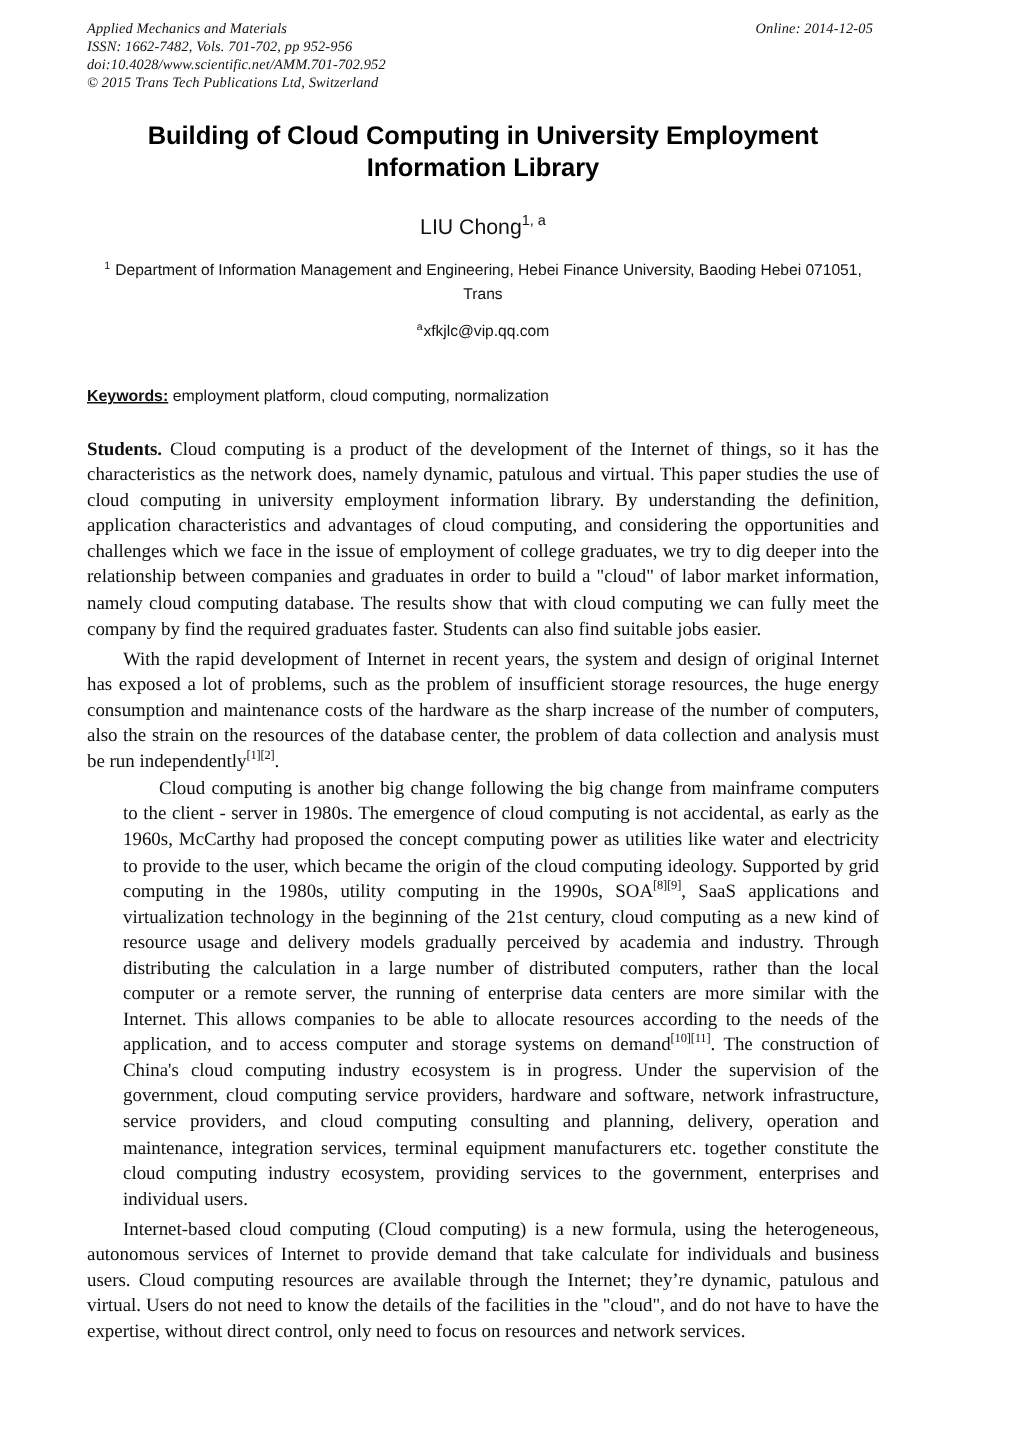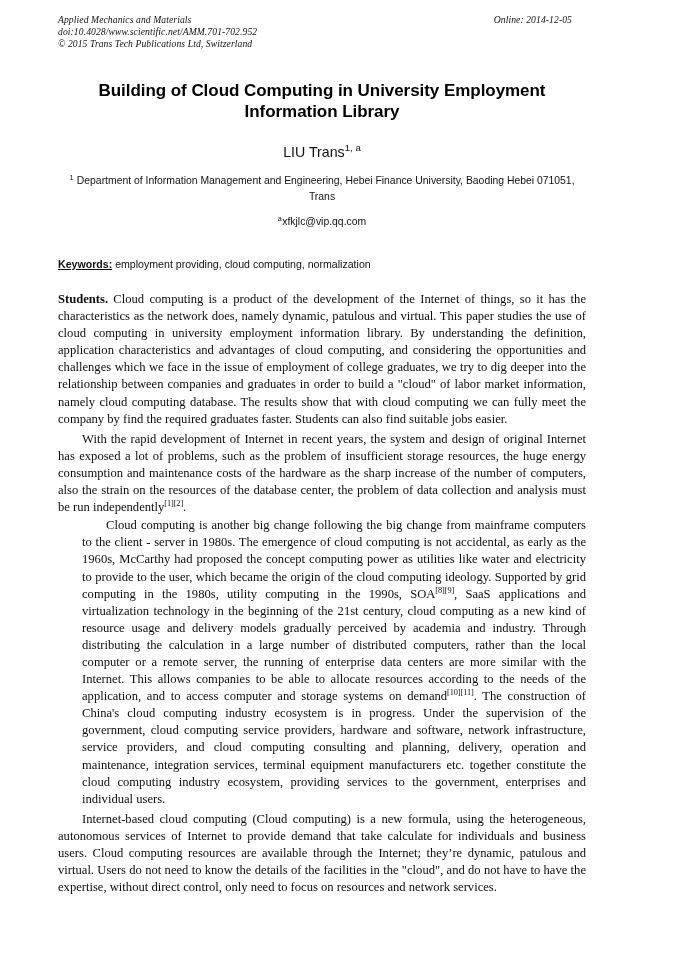--- a/index.html
+++ b/index.html
@@ -35,21 +35,21 @@
     line-height: 11.9px;
     color: #14100e;
     letter-spacing: 0.1px;
     height: 52px;
   }
   .journal-header .left-block {
     width: 420px;
   }
   .journal-header .online-date {
     position: absolute;
-    right: 14px;
+    right: 4px;
     top: 0;
     font-style: italic;
     font-size: 9.6px;
     white-space: nowrap;
   }
   .jh-line { display: block; white-space: nowrap; }
 
   
   .paper-title {
     margin: 14px 0 0 0;
@@ -151,43 +151,44 @@
   }
 </style>
 </head>
 <body>
 
 <div class="page">
 
   <div class="journal-header">
     <div class="left-block">
       <span class="jh-line">Applied Mechanics and Materials</span>
+      <span class="jh-line">ISSN: 1662-7482, Vols. 701-702, pp 952-956</span>
       <span class="jh-line">doi:10.4028/www.scientific.net/AMM.701-702.952</span>
       <span class="jh-line">© 2015 Trans Tech Publications Ltd, Switzerland</span>
     </div>
     <div class="online-date">Online: 2014-12-05</div>
   </div>
 
   <h1 class="paper-title">Building of Cloud Computing in University Employment Information Library</h1>
 
   <div class="author-line">
-    <span>LIU Trans</span><sup>1, a</sup>
+    <span>LIU Chong</span><sup>1, a</sup>
   </div>
 
   <div class="affiliation">
     <sup class="pre">1</sup> <span>Department of Information Management and Engineering, Hebei Finance University, Baoding Hebei 071051, Trans</span>
   </div>
 
   <div class="email-line">
     <sup class="pre">a</sup><span>xfkjlc@vip.qq.com</span>
   </div>
 
   <div class="keywords">
     <span class="kw-label">Keywords:</span>
-    <span>employment providing, cloud computing, normalization</span>
+    <span>employment platform, cloud computing, normalization</span>
   </div>
 
   <div class="abstract">
     <span class="ab-label">Students.</span>
     <span>Cloud computing is a product of the development of the Internet of things, so it has the characteristics as the network does, namely dynamic, patulous and virtual. This paper studies the use of cloud computing in university employment information library. By understanding the definition, application characteristics and advantages of cloud computing, and considering the opportunities and challenges which we face in the issue of employment of college graduates, we try to dig deeper into the relationship between companies and graduates in order to build a "cloud" of labor market information, namely cloud computing database. The results show that with cloud computing we can fully meet the company by find the required graduates faster. Students can also find suitable jobs easier.</span>
   </div>
 
 
   <p class="body-para">
     <span>With the rapid development of Internet in recent years, the system and design of original Internet has exposed a lot of problems, such as the problem of insufficient storage resources, the huge energy consumption and maintenance costs of the hardware as the sharp increase of the number of computers, also the strain on the resources of the database center, the problem of data collection and analysis must be run independently</span><span class="cite">[1][2]</span><span>.</span>

